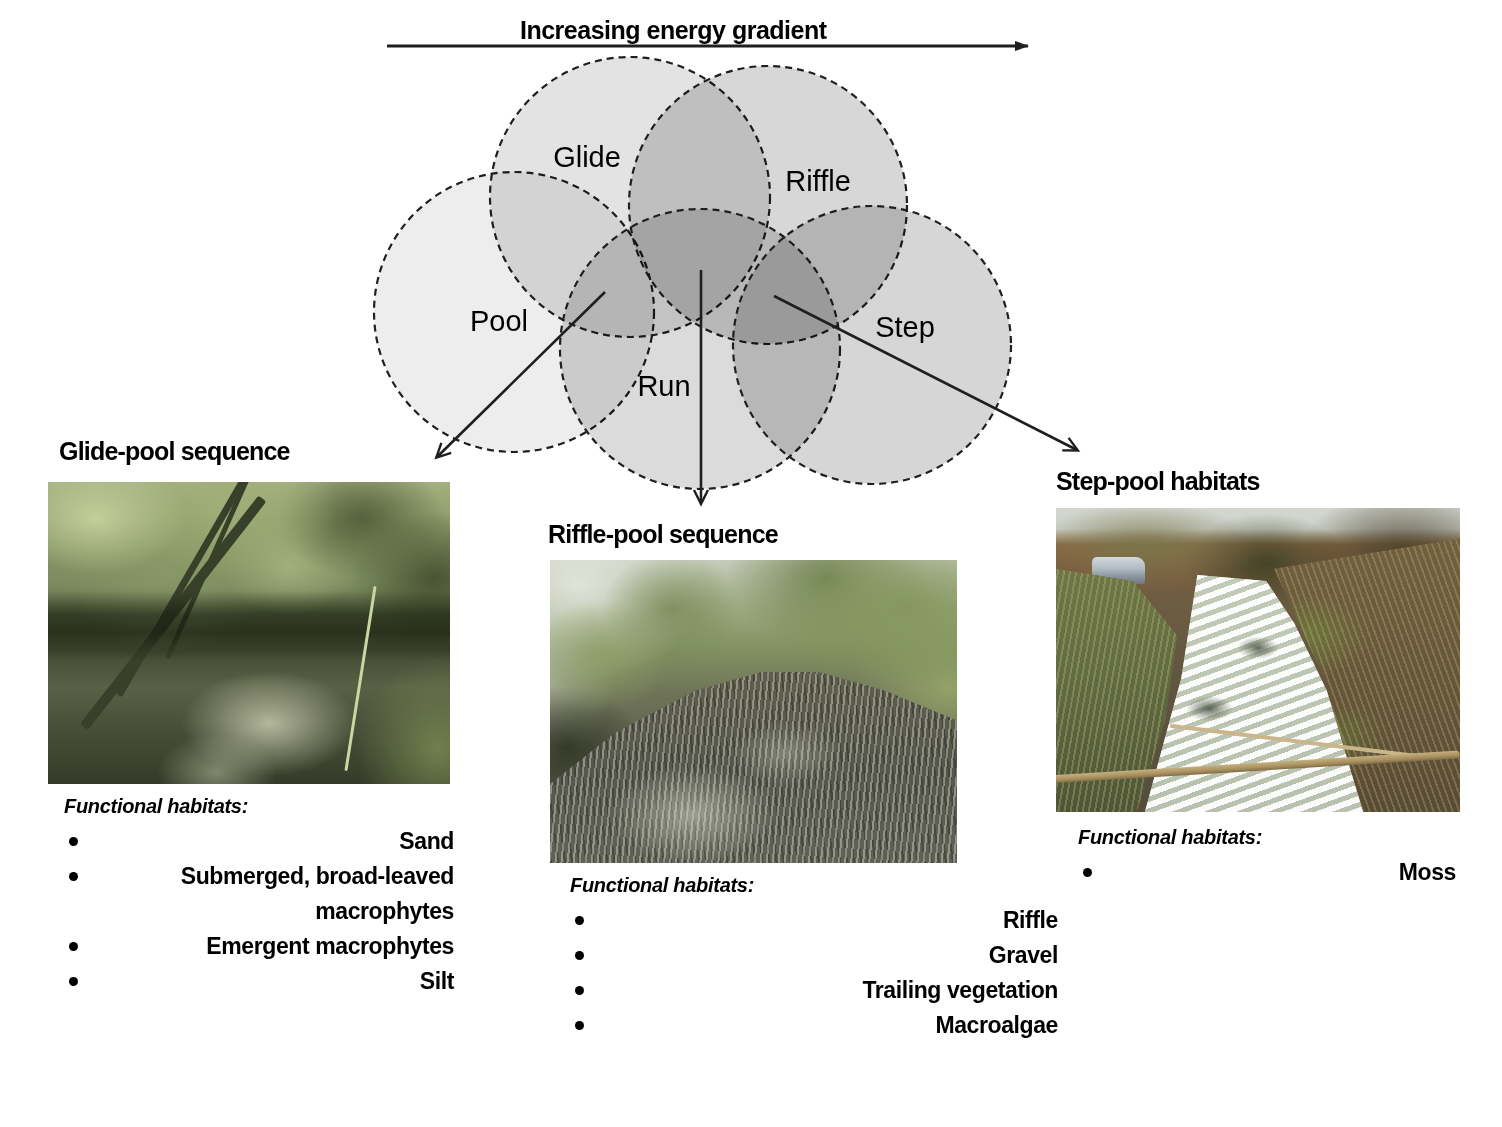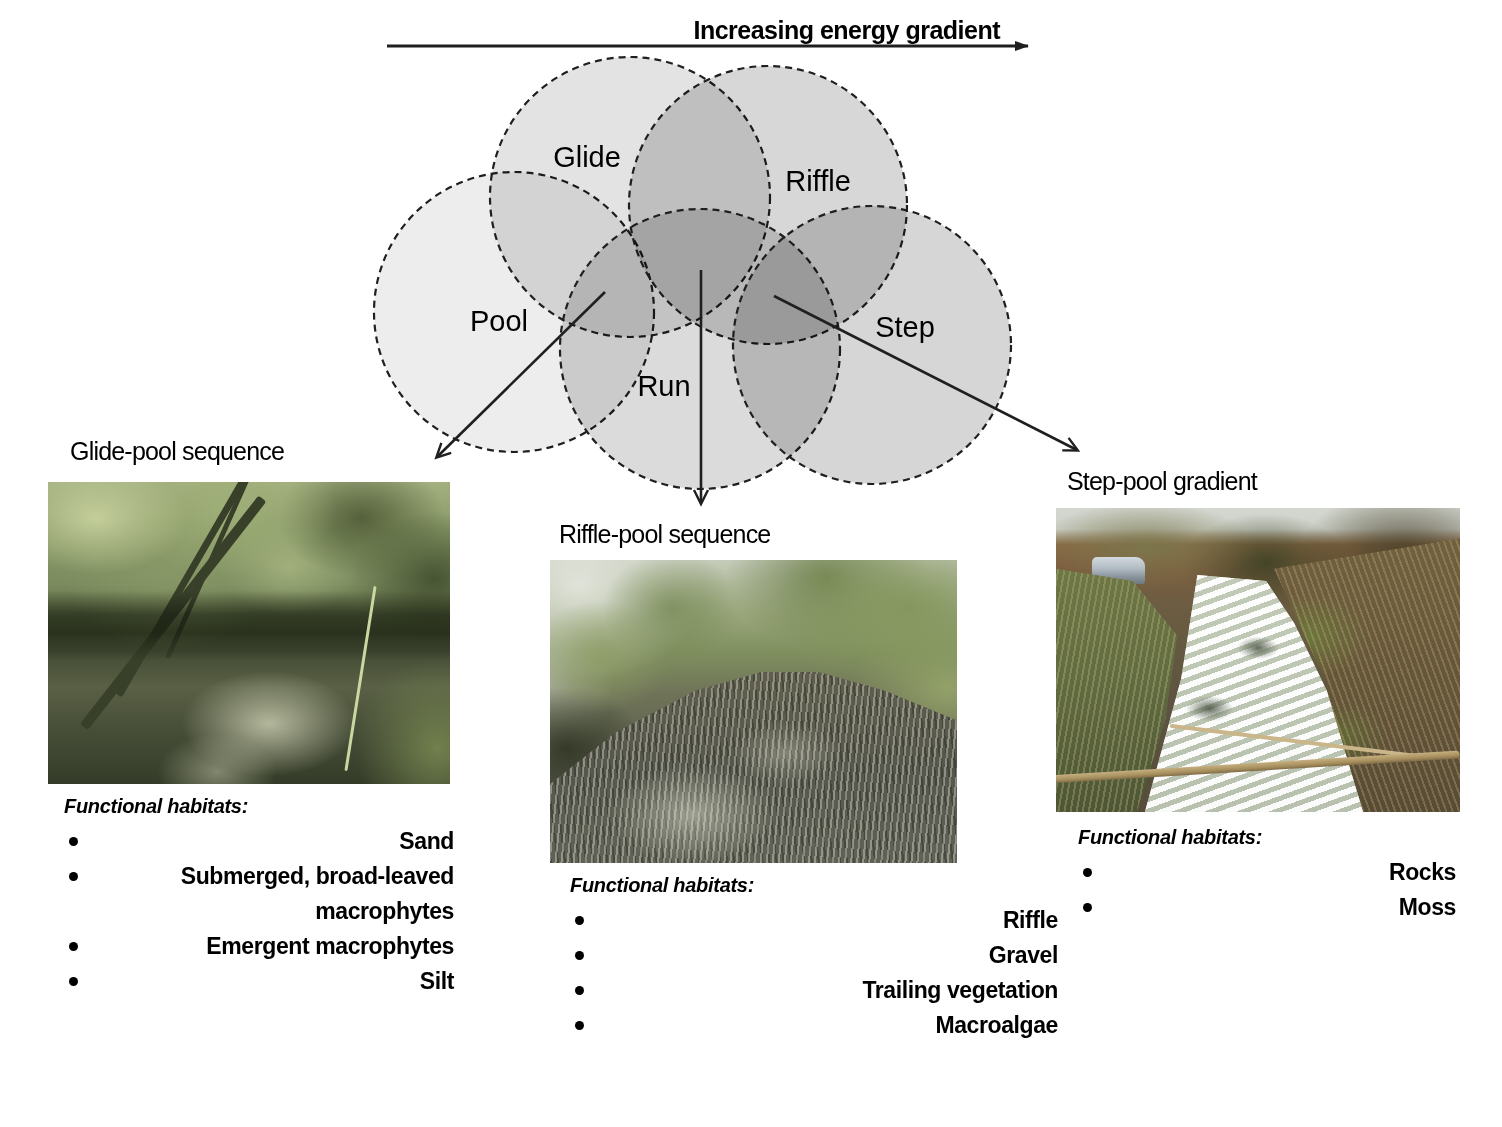--- a/index.html
+++ b/index.html
@@ -5,27 +5,26 @@
   html, body { margin:0; padding:0; background:#ffffff; }
   .canvas {
     position:relative; width:1502px; height:1127px; background:#ffffff;
     font-family:"Liberation Sans", sans-serif; color:#000;
     overflow:hidden;
   }
   .overlay-svg { position:absolute; left:0; top:0; width:1502px; height:1127px; }
 
   .top-title {
     position:absolute; left:520px; top:16px; width:480px;
-    text-align:right; font-size:25px; font-weight:700; letter-spacing:-0.5px;
+    text-align:left; font-size:25px; font-weight:700; letter-spacing:-0.5px;
   }
 
   .section-title {
-    position:absolute; font-size:25px; font-weight:400; letter-spacing:-0.8px;
+    position:absolute; font-size:25px; font-weight:700; letter-spacing:-0.8px;
     white-space:nowrap;
-    margin-left:11px;
   }
   #title-glide  { left:59px;  top:437px; }
   #title-riffle { left:548px; top:520px; }
   #title-step   { left:1056px; top:467px; }
 
   .venn-label { font-size:29px; font-weight:400; fill:#000; font-family:"Liberation Sans", sans-serif; }
 
   .fh-list { position:absolute; }
   #list-glide  { left:62px;  top:795px; width:392px; }
   #list-riffle { left:568px; top:874px; width:490px; }
@@ -161,21 +160,21 @@
 
     <line x1="605" y1="292" x2="437" y2="457" stroke="#1f1f1f" stroke-width="2.6" marker-end="url(#mOpen)"></line>
     <line x1="701" y1="270" x2="701" y2="503" stroke="#1f1f1f" stroke-width="2.6" marker-end="url(#mOpen)"></line>
     <line x1="774" y1="296" x2="1077" y2="450" stroke="#1f1f1f" stroke-width="2.6" marker-end="url(#mOpen)"></line>
   </svg>
 
   <div class="top-title">Increasing energy gradient</div>
 
   <div class="section-title" id="title-glide">Glide-pool sequence</div>
   <div class="section-title" id="title-riffle">Riffle-pool sequence</div>
-  <div class="section-title" id="title-step">Step-pool gradient</div>
+  <div class="section-title" id="title-step">Step-pool habitats</div>
 
   <div class="photo" id="photo-glide">
     <div class="layer p1-base"></div>
     <div class="layer p1-foliage"></div>
     <div class="trunk p1-t1"></div>
     <div class="trunk p1-t2"></div>
     <div class="trunk p1-t3"></div>
     <div class="layer p1-bank-shadow"></div>
     <div class="layer p1-water-glow"></div>
     <div class="p1-stalk"></div>
@@ -217,18 +216,17 @@
       <li>Riffle</li>
       <li>Gravel</li>
       <li>Trailing vegetation</li>
       <li>Macroalgae</li>
     </ul>
   </div>
 
   <div class="fh-list" id="list-step">
     <div class="fh-title">Functional habitats:</div>
     <ul>
-      <li>Rocks</li>
       <li>Moss</li>
     </ul>
   </div>
 
 </div>
 
 </body></html>

